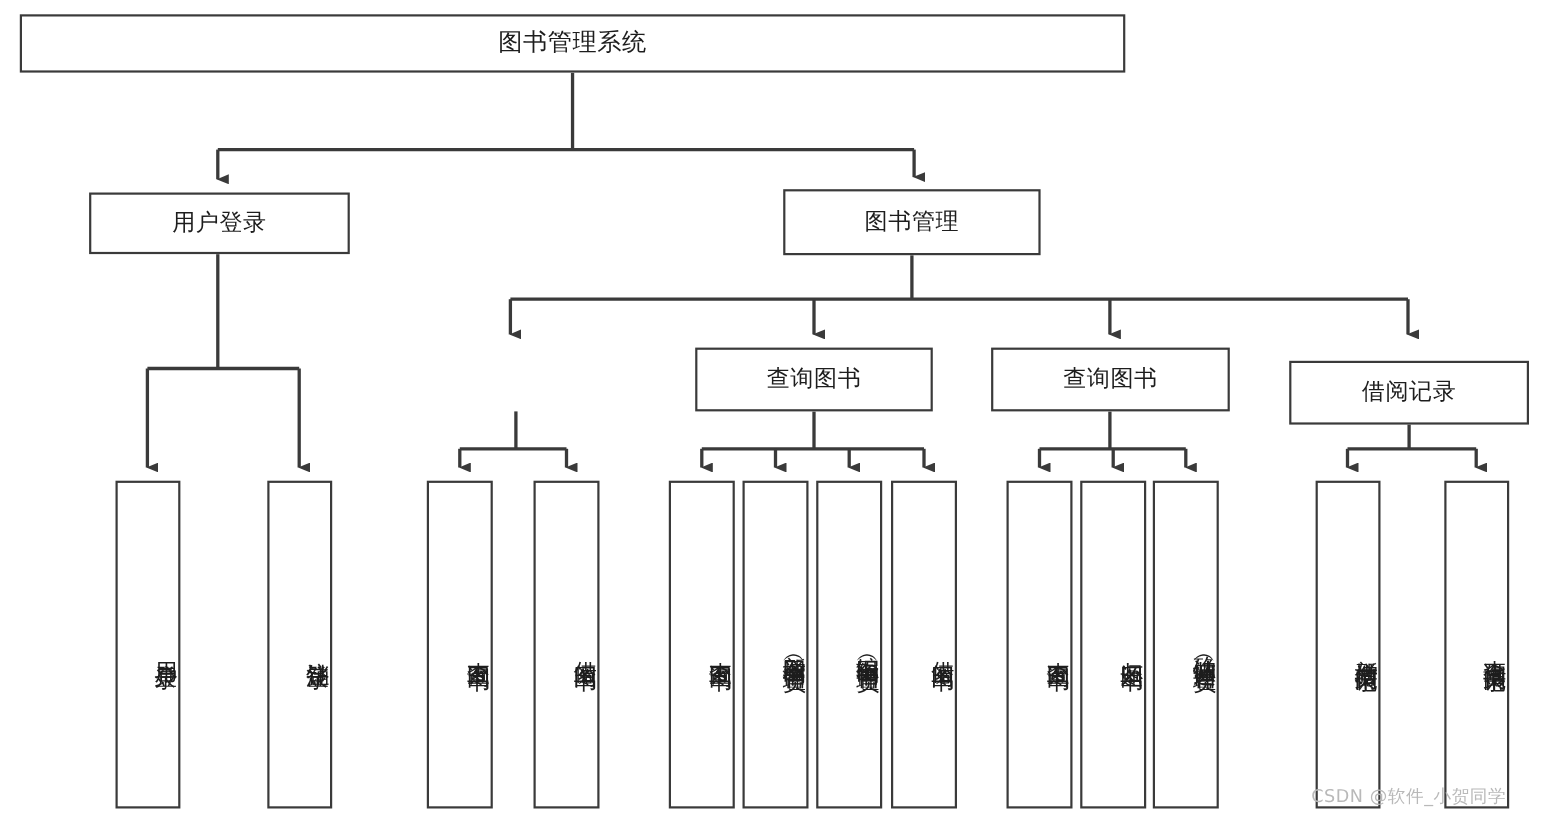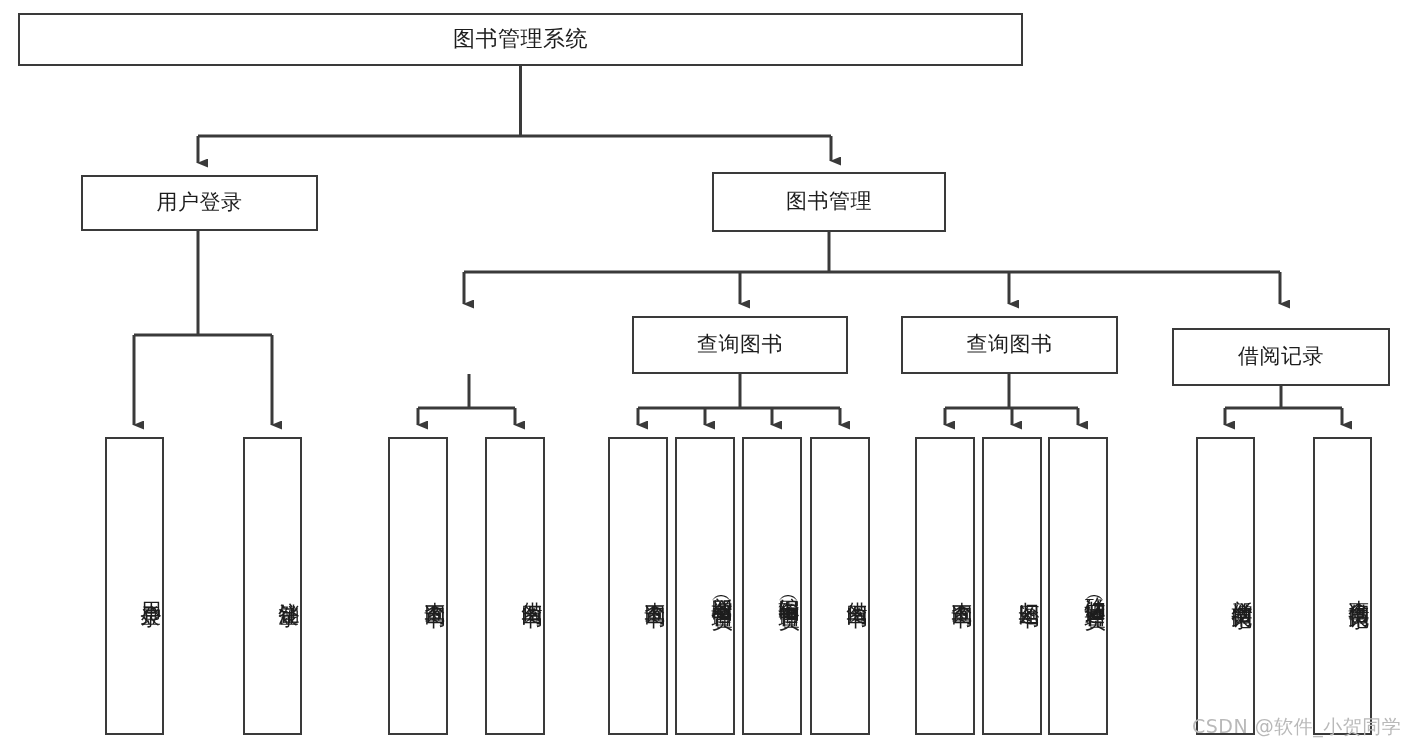--- a/index.html
+++ b/index.html
@@ -52,21 +52,21 @@
   .node.vert.tall {
     align-items: flex-start;
   }
   .node.title {
     font-size: 22px;
   }
   .watermark {
     position: absolute;
     left: 1192px;
     top: 714px;
-    font-size: 19px;
+    font-size: 16px;
     color: #b9b9b9;
     font-family: "DejaVu Sans", "Liberation Sans", sans-serif;
     white-space: nowrap;
     letter-spacing: 0.5px;
   }
 </style>
 </head>
 <body>
 
 <div id="canvas">

